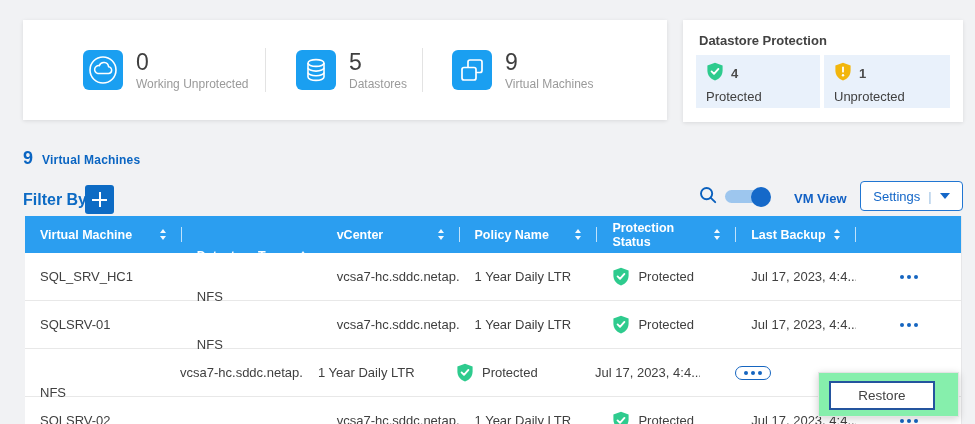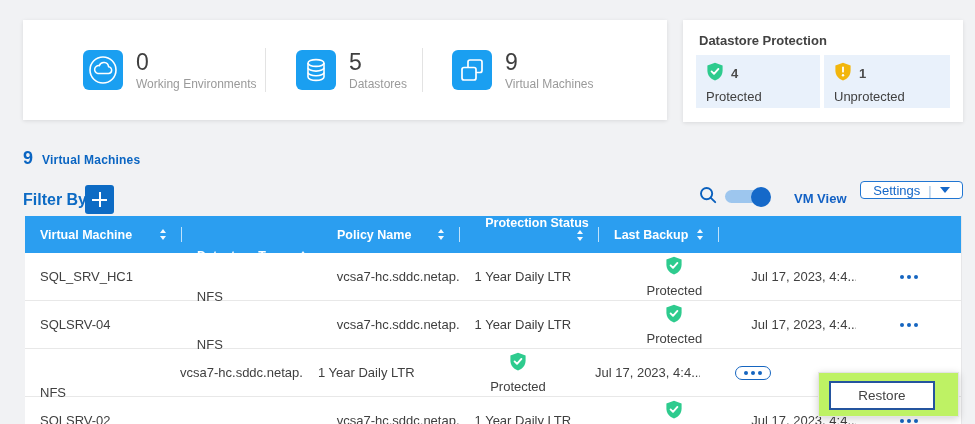--- a/index.html
+++ b/index.html
@@ -49,21 +49,21 @@
   #vm-toggle {
     position:absolute; left:725px; top:190px; width:45px; height:13px;
     background:#9dc6ee; border-radius:7px; cursor:pointer;
   }
   #vm-toggle .knob {
     position:absolute; right:-1px; top:-3.5px; width:20px; height:20px;
     border-radius:50%; background:#1569c9;
   }
   #vm-view-label { position:absolute; left:782px; top:191px; font-size:13px; font-weight:bold; color:#1261c4;margin-left:12px; }
   #settings-btn {
-    position:absolute; left:860px; top:181px; width:103px; height:18px;
+    position:absolute; left:860px; top:181px; width:103px; height:30px;
     background:#fff; border:1.5px solid #2176d2; border-radius:4px; cursor:pointer;
     display:flex; align-items:center; justify-content:center; gap:8px;
     font-family:inherit;
   }
   #settings-btn .lbl { font-size:13px; color:#1467c8; }
   #settings-btn .sep { color:#9bbfe3; font-size:13px; }
   #settings-btn .caret {
     width:0; height:0; border-left:5px solid transparent; border-right:5px solid transparent;
     border-top:6px solid #1467c8;
   }
@@ -75,35 +75,35 @@
   }
   .th { display:flex; align-items:center; padding-left:15px; position:relative; }
   .th:not(.last)::after {
     content:''; position:absolute; right:0; top:11px; height:15px; width:1px;
     background:rgba(255,255,255,.7);
   }
   .sort { display:inline-flex; flex-direction:column; gap:2.5px; margin-left:auto; margin-right:16px; cursor:pointer; }
   .sort i { width:0; height:0; border-left:3.5px solid transparent; border-right:3.5px solid transparent; }
   .sort .up { border-bottom:4px solid rgba(255,255,255,.95); }
   .sort .down { border-top:4px solid rgba(255,255,255,.95); }
-  .c0{width:157px;} .c1{width:140px;margin-top:40px;} .c2{width:138px;} .c3{width:138px;} .c4{width:139px;flex-direction:column;} .c5{width:120px;} .c6{width:105px;}
+  .c0{width:157px;} .c1{width:140px;margin-top:40px;} .c2{width:138px;} .c3{width:138px;} .c4{width:139px;} .c5{width:120px;} .c6{width:105px;}
   .trow {
     display:flex; height:48px; background:#fff; border-bottom:1px solid #e8e8e8;
     align-items:center; font-size:13px; color:#404040;
   }
   .td { padding-left:15px; display:flex; align-items:center; white-space:nowrap; overflow:hidden; }
   .td.status { gap:8px; }
   .td.actions { justify-content:center; padding-left:0; }
   .dots-btn { display:flex; gap:3px; align-items:center; background:none; border:none; cursor:pointer; padding:4px; }
   .dots-btn .dot { width:4px; height:4px; border-radius:50%; background:#1565c0; }
   .dots-btn.active { border:1.5px solid #1565c0; border-radius:11px; padding:4px 8px; }
   
   #context-menu {
     position:absolute; left:818px; top:372px; width:141px; height:45px;
-    background:#bef264; border:1px solid #e3e3e3; box-shadow:0 2px 8px rgba(0,0,0,.18); z-index:5;
+    background:#86efac; border:1px solid #e3e3e3; box-shadow:0 2px 8px rgba(0,0,0,.18); z-index:5;
   }
   #context-menu .menu-item {
     position:absolute; left:10px; top:8px; width:106px; height:29px;
     border:2.5px solid #24549e; background:#fff; cursor:pointer;
     display:flex; align-items:center; justify-content:center;
     font-size:13.5px; color:#424242; font-family:inherit;
   }
 </style>
 </head>
 <body>
@@ -111,21 +111,21 @@
 <div class="card" id="summary-card">
   <div class="stat" style="left:60px;">
     <span class="stat-icon">
       <svg width="40" height="40" viewBox="0 0 40 40">
         <circle cx="20" cy="20" r="13" fill="none" stroke="#fff" stroke-width="1.6"></circle>
         <path d="M14.8 23.4 h10.3 a3.3 3.3 0 0 0 .5 -6.6 a4.8 4.8 0 0 0 -9.3 -1.1 a3.9 3.9 0 0 0 -1.5 7.7 z" fill="none" stroke="#fff" stroke-width="1.5" stroke-linejoin="round"></path>
       </svg>
     </span>
     <span>
       <div class="stat-value">0</div>
-      <div class="stat-label">Working Environments</div>
+      <div class="stat-label">Working Unprotected</div>
     </span>
   </div>
   <div class="stat-div" style="left:242px;"></div>
   <div class="stat" style="left:273px;">
     <span class="stat-icon">
       <svg width="40" height="40" viewBox="0 0 40 40">
         <ellipse cx="20" cy="13" rx="8" ry="3.4" fill="none" stroke="#fff" stroke-width="1.6"></ellipse>
         <path d="M12 13 v14 a8 3.4 0 0 0 16 0 v-14" fill="none" stroke="#fff" stroke-width="1.6"></path>
         <path d="M12 17.7 a8 3.4 0 0 0 16 0" fill="none" stroke="#fff" stroke-width="1.6"></path>
         <path d="M12 22.4 a8 3.4 0 0 0 16 0" fill="none" stroke="#fff" stroke-width="1.6"></path>
@@ -216,20 +216,27 @@
           <i class="down"></i>
         </span>
     </div>
     <div class="th c1">
       <span>Datastore Type</span>
       <span class="sort">
           <i class="up"></i>
           <i class="down"></i>
         </span>
     </div>
+    <div class="th c2">
+      <span>vCenter</span>
+      <span class="sort">
+          <i class="up"></i>
+          <i class="down"></i>
+        </span>
+    </div>
     <div class="th c3">
       <span>Policy Name</span>
       <span class="sort">
           <i class="up"></i>
           <i class="down"></i>
         </span>
     </div>
     <div class="th c4">
       <span>Protection Status</span>
       <span class="sort">
@@ -263,21 +270,21 @@
     <div class="td c6 actions">
       <button class="dots-btn">
           <span class="dot"></span>
           <span class="dot"></span>
           <span class="dot"></span>
         </button>
     </div>
   </div>
 
   <div class="trow">
-    <div class="td c0">SQLSRV-04</div>
+    <div class="td c0">SQLSRV-01</div>
     <div class="td c1">NFS</div>
     <div class="td c2">vcsa7-hc.sddc.netap...</div>
     <div class="td c3">1 Year Daily LTR</div>
     <div class="td c4 status">
       <svg width="18" height="19" viewBox="0 0 18 19">
         <path d="M9 .8 L16.6 3.6 V8.6 C16.6 13.6 13.4 17 9 18.4 C4.6 17 1.4 13.6 1.4 8.6 V3.6 Z" fill="#2ecb8e"></path>
         <polyline points="5.6 9.4 8 11.8 12.4 6.9" fill="none" stroke="#fff" stroke-width="1.9" stroke-linecap="round" stroke-linejoin="round"></polyline>
       </svg>
       <span>Protected</span>
     </div>

